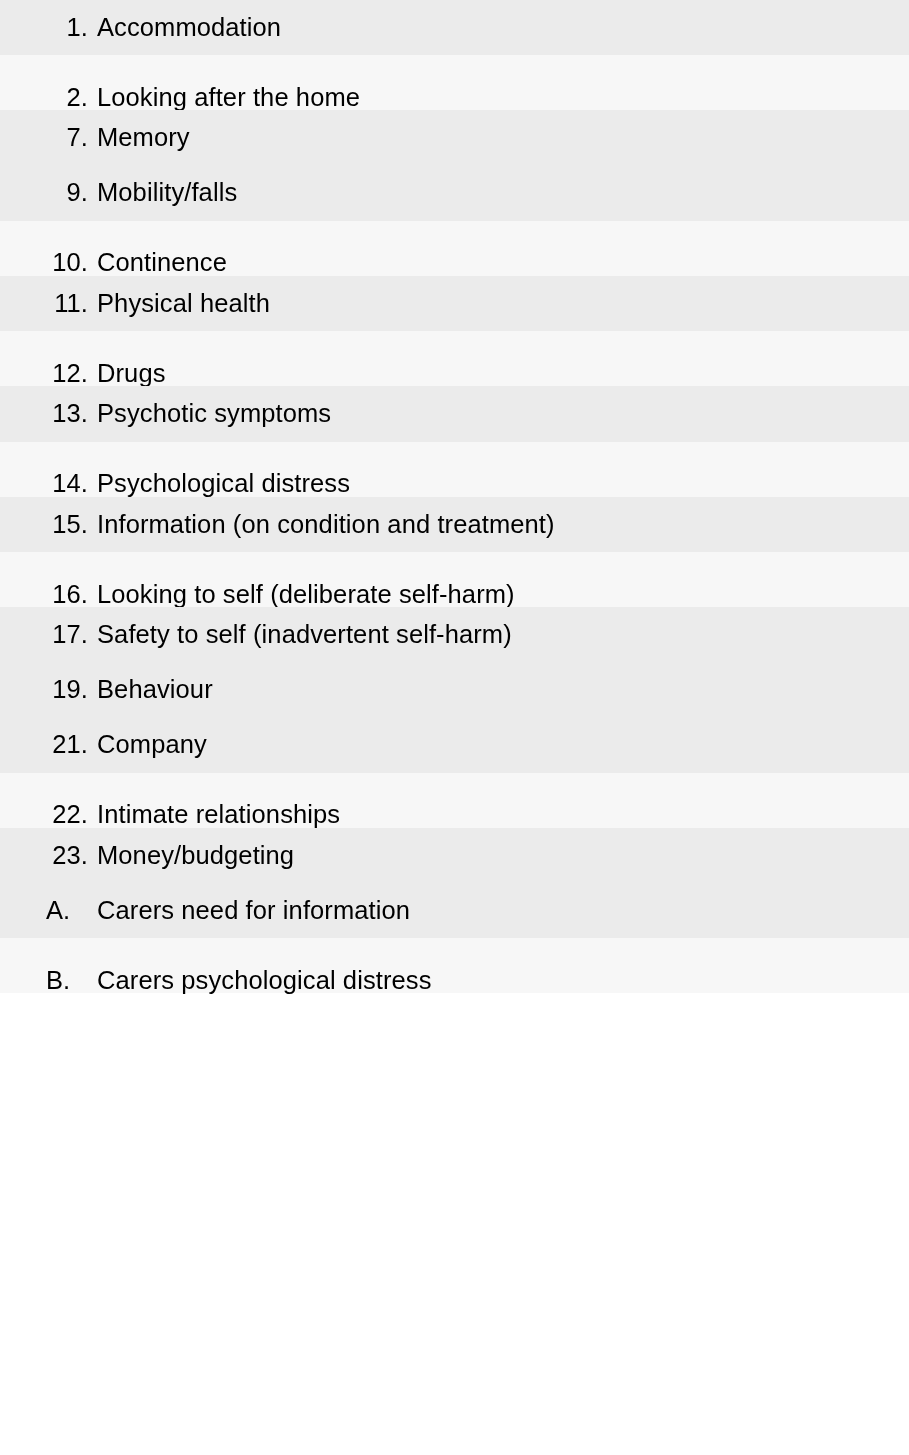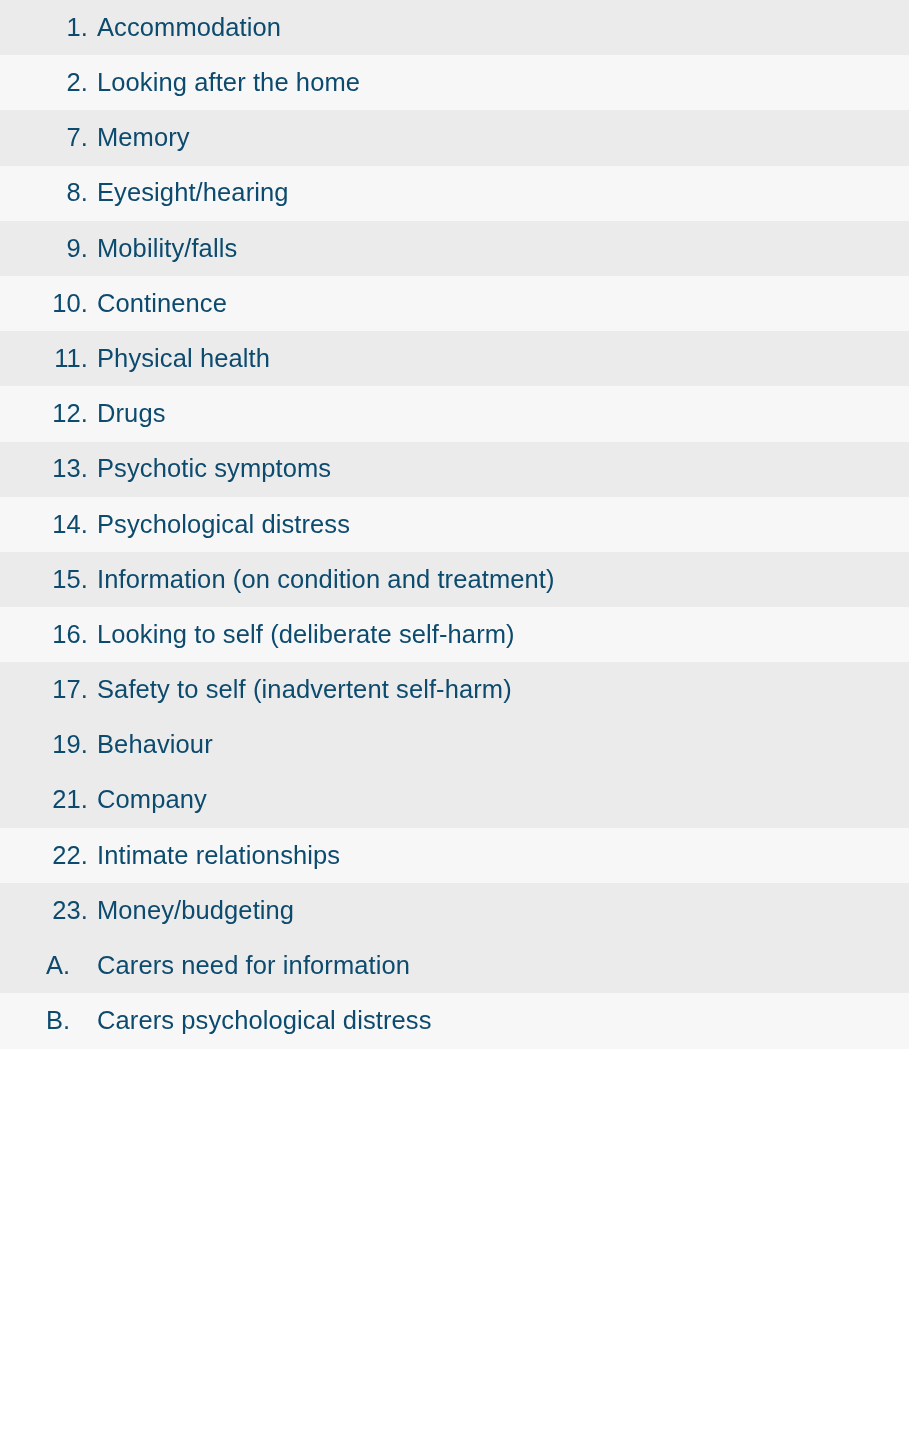--- a/index.html
+++ b/index.html
@@ -25,26 +25,27 @@
     align-items: center;
     box-sizing: border-box;
     padding-left: 46px;
     padding-right: 10px;
   }
   .row.shaded {
     background: #ebebeb;
   }
   .row.plain {
     background: #f7f7f7;
+    align-items: flex-end;
   }
   .item-label {
     font-size: 25.5px;
     line-height: 1;
     letter-spacing: 0.1px;
-    color: #0c4a6e;
+    color: #000000;
     white-space: nowrap;
     font-weight: 400;
   }
   .num {
     display: inline-block;
     width: 42px;
     text-align: right;
     margin-right: 9px;
   }
   .num.letter {
@@ -57,23 +58,20 @@
 
 <div class="table" id="table-root">
     <div class="row shaded">
       <div class="item-label"><span class="num">1.</span><span>Accommodation</span></div>
     </div>
     <div class="row plain">
       <div class="item-label"><span class="num">2.</span><span>Looking after the home</span></div>
     </div>
     <div class="row shaded">
       <div class="item-label"><span class="num">7.</span><span>Memory</span></div>
-    </div>
-    <div class="row plain">
-      <div class="item-label"><span class="num">8.</span><span>Eyesight/hearing</span></div>
     </div>
     <div class="row shaded">
       <div class="item-label"><span class="num">9.</span><span>Mobility/falls</span></div>
     </div>
     <div class="row plain">
       <div class="item-label"><span class="num">10.</span><span>Continence</span></div>
     </div>
     <div class="row shaded">
       <div class="item-label"><span class="num">11.</span><span>Physical health</span></div>
     </div>

